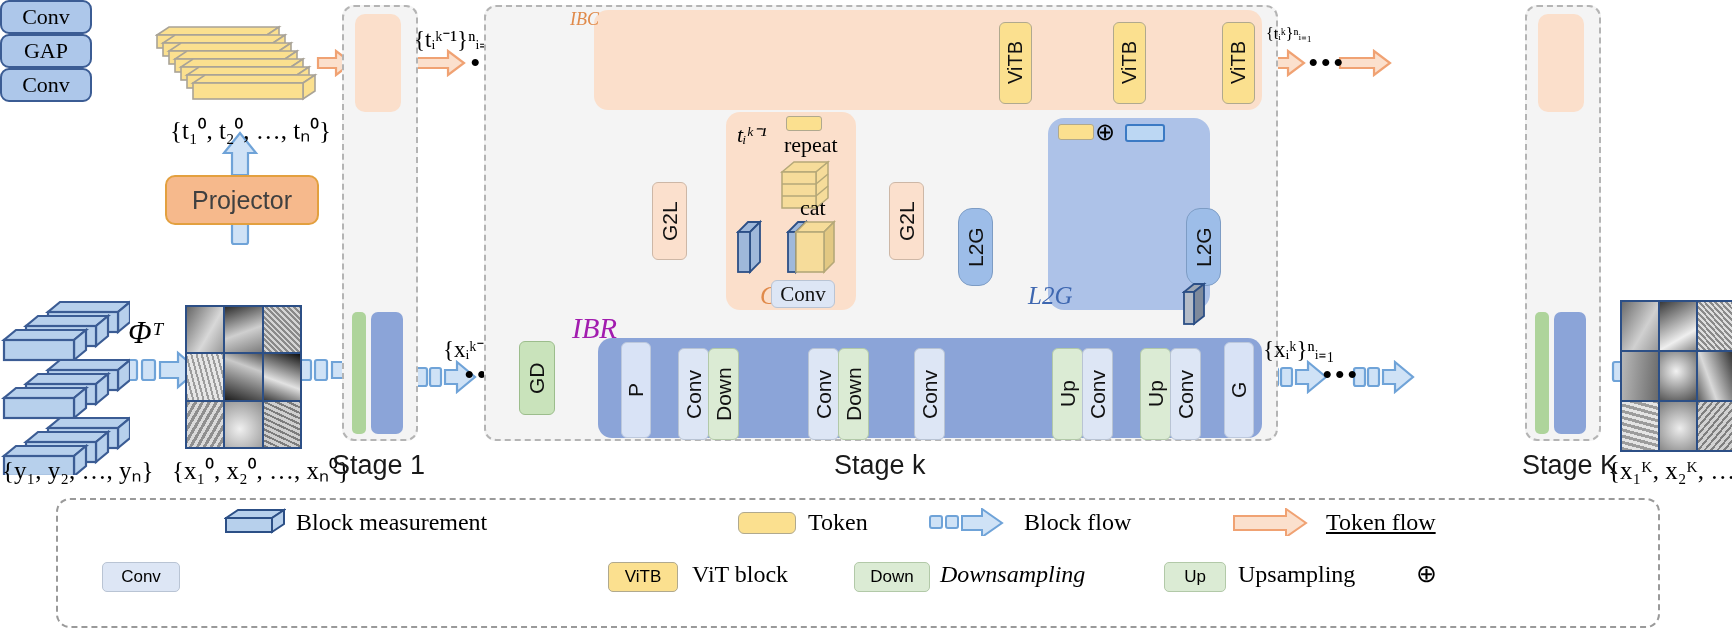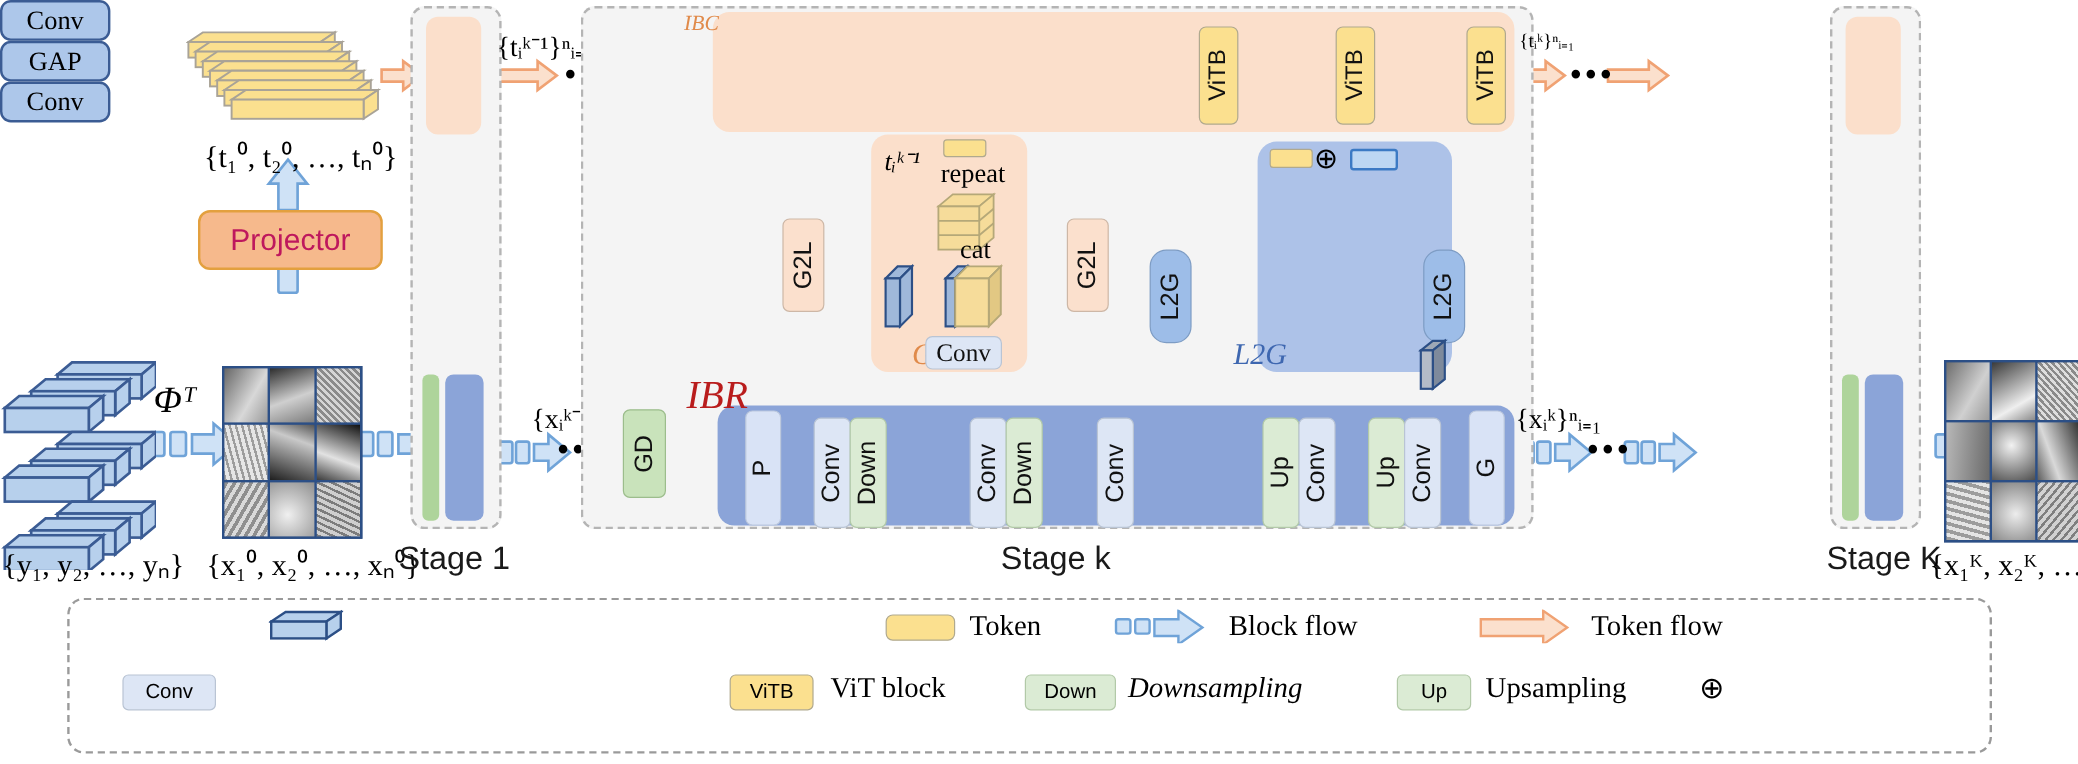--- a/index.html
+++ b/index.html
@@ -240,21 +240,21 @@
     <div style="background:repeating-linear-gradient(75deg,#9d9d9d 0 2px,#e6e6e6 2px 5px)"></div>
     <div style="background:linear-gradient(20deg,#1f1f1f,#c9c9c9 70%,#555)"></div>
     <div style="background:linear-gradient(200deg,#101010,#e2e2e2 60%,#3c3c3c)"></div>
     <div style="background:repeating-linear-gradient(120deg,#8f8f8f 0 3px,#dadada 3px 6px)"></div>
     <div style="background:radial-gradient(circle at 40% 60%,#f0f0f0,#8e8e8e)"></div>
     <div style="background:repeating-linear-gradient(25deg,#7c7c7c 0 2px,#cfcfcf 2px 5px)"></div>
   </div>
   <div class="lbl" style="left:172px;top:452px;font-size:25px;">{x₁⁰, x₂⁰, …, xₙ⁰}</div>
 
   <div class="abs" style="left:165px;top:175px;width:150px;height:46px;background:#f6b98c;border:2px solid #e3a03f;border-radius:10px;display:flex;align-items:center;justify-content:center;">
-    <span style="font-family:'Liberation Sans',sans-serif;font-size:25px;color:#be185d;">Projector</span>
+    <span style="font-family:'Liberation Sans',sans-serif;font-size:25px;color:#404040;">Projector</span>
   </div>
 
   <div class="abs" style="left:155px;top:25px;width:170px;height:75px;">
     <svg width="170" height="78" viewBox="0 0 170 78">
       <g stroke="#a9a397" stroke-width="1.6" fill="#fbe08f">
         <path d="M2,10 h110 l12,-8 h-110 z"></path>
           <path d="M112,10 v13 l12,-8 v-13 z"></path>
           <rect x="2" y="10" width="110" height="13"></rect>
         <path d="M8,18 h110 l12,-8 h-110 z"></path>
           <path d="M118,18 v13 l12,-8 v-13 z"></path>
@@ -289,21 +289,21 @@
   <div class="lbl" style="left:470px;top:46px;font-size:30px;letter-spacing:2px;">•••</div>
   <div class="lbl" style="left:443px;top:332px;font-size:23px;">{xᵢᵏ⁻¹}ⁿᵢ₌₁</div>
   <div class="lbl" style="left:464px;top:358px;font-size:30px;letter-spacing:2px;">•••</div>
 
   <div class="dashbox" style="left:484px;top:5px;width:790px;height:432px;"></div>
 
   <div class="ibcBox" style="left:594px;top:10px;width:668px;height:100px;"></div>
   <div class="lbl mathi" style="left:570px;top:9px;font-size:18px;color:#e08a4a;">IBC</div>
 
   <div class="ibrBox" style="left:598px;top:338px;width:664px;height:100px;"></div>
-  <div class="lbl mathi" style="left:572px;top:312px;font-size:33px;color:#b91c1c;">IBR</div>
+  <div class="lbl mathi" style="left:572px;top:312px;font-size:29px;color:#a21caf;">IBR</div>
 
   <div class="g2lBox" style="left:726px;top:112px;width:130px;height:198px;"></div>
   <div class="lbl mathi" style="left:760px;top:282px;font-size:25px;color:#e08a4a;">G2L</div>
 
   <div class="l2gBox" style="left:1048px;top:118px;width:162px;height:192px;"></div>
   <div class="lbl mathi" style="left:1028px;top:282px;font-size:25px;color:#3e67b0;">L2G</div>
 
   <div class="chip gdChip chipV" style="left:519px;top:341px;width:34px;height:72px;font-size:21px;">
     <span>GD</span>
   </div>
@@ -466,20 +466,21 @@
 
   <div class="abs" style="left:224px;top:508px;width:62px;height:28px;">
     <svg width="62" height="28" viewBox="0 0 62 28">
         <g stroke="#2c4f86" stroke-width="2" fill="#b7d0ec">
       <path d="M2,10 h46 l12,-8 h-46 z"></path>
           <path d="M48,10 v14 l12,-8 v-14 z"></path>
           <rect x="2" y="10" width="46" height="14"></rect>
         </g>
       </svg>
   </div>
+  <div class="legTxt" style="position:absolute;left:296px;top:509px;">Block measurement</div>
 
   <div class="abs chip tok" style="left:738px;top:512px;width:56px;height:20px;"></div>
   <div class="legTxt" style="position:absolute;left:808px;top:509px;">Token</div>
 
   <div class="abs" style="left:928px;top:508px;width:78px;height:28px;">
     <svg width="78" height="28" viewBox="0 0 78 28">
         <g stroke="#6fa3d8" stroke-width="2" fill="#cfe2f6">
       <rect x="2" y="8" width="12" height="12" rx="2"></rect>
           <rect x="18" y="8" width="12" height="12" rx="2"></rect>
       <path d="M34,8 h20 v-7 l20,14 l-20,14 v-7 h-20 z"></path>
@@ -488,21 +489,21 @@
   </div>
   <div class="legTxt" style="position:absolute;left:1024px;top:509px;">Block flow</div>
 
   <div class="abs" style="left:1232px;top:508px;width:78px;height:28px;">
     <svg width="78" height="28" viewBox="0 0 78 28">
         <g stroke="#f0a273" stroke-width="2" fill="#fbe0cd">
       <path d="M2,8 h52 v-7 l20,14 l-20,14 v-7 h-52 z"></path>
         </g>
       </svg>
   </div>
-  <div class="legTxt" style="position:absolute;left:1326px;top:509px;">Token flow</div>
+  <div class="legTxt" style="position:absolute;left:1326px;top:509px;text-decoration:underline;">Token flow</div>
 
   <div class="legChip convChip" style="position:absolute;left:102px;top:562px;width:76px;height:28px;border:1px solid #b9c4d4;">
     <span>Conv</span>
   </div>
 
   <div class="legChip tok" style="position:absolute;left:608px;top:562px;width:68px;height:28px;">
     <span>ViTB</span>
   </div>
   <div class="legTxt" style="position:absolute;left:692px;top:561px;">ViT block</div>
 

